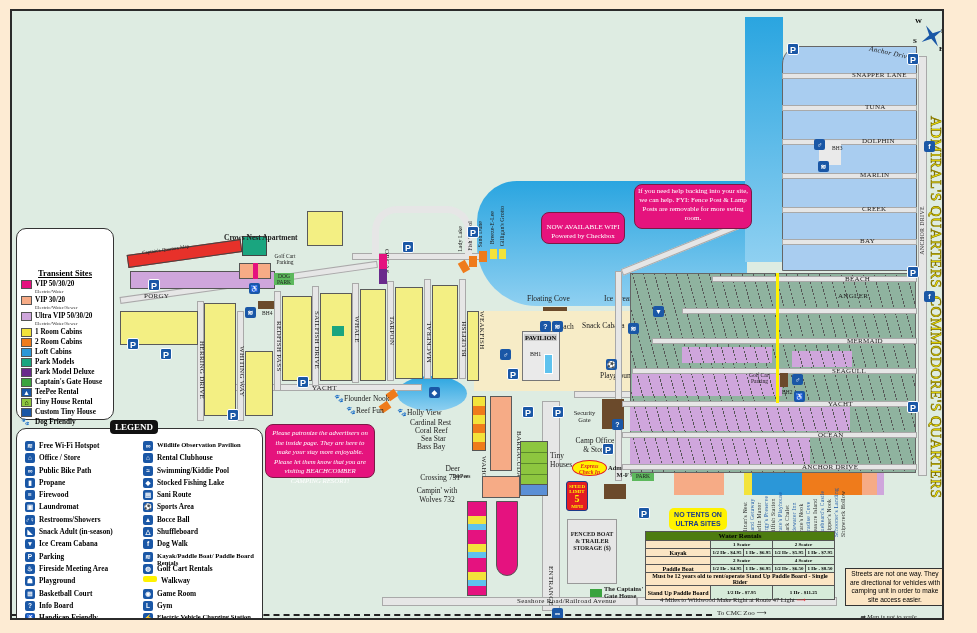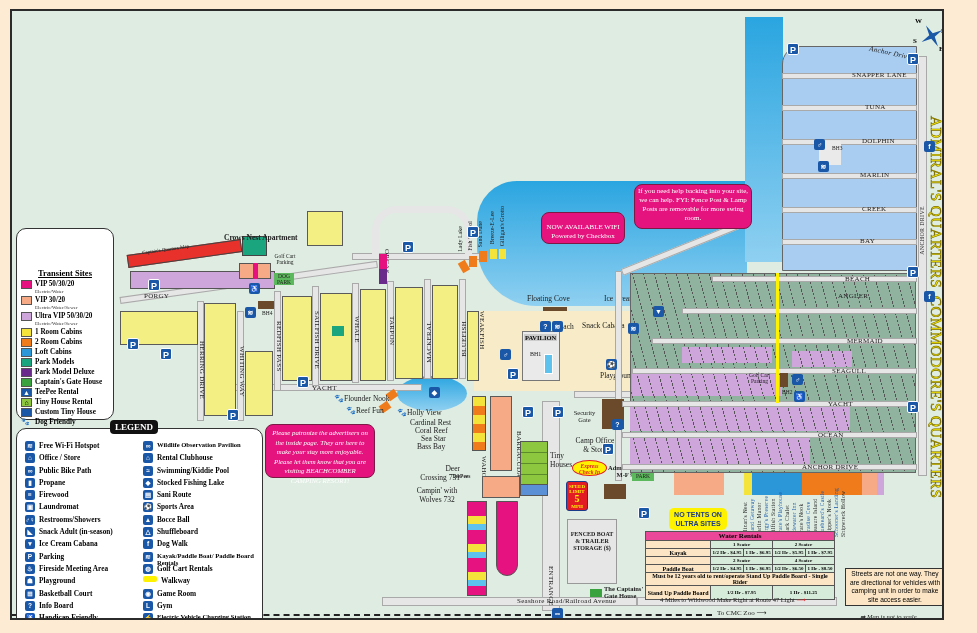--- a/index.html
+++ b/index.html
@@ -36,21 +36,21 @@
   
   #legend { position: absolute; left: 4px; top: 417px; width: 247px; height: 205px; background: #fff; border: 1.5px solid #333; border-radius: 10px; }
   #legend-title { position: absolute; left: 93px; top: -9px; background: #111; color: #fff; font-weight: bold; font-size: 9px; padding: 2px 5px; border-radius: 4px; }
   .lg-col { position: absolute; top: 12px; }
   .lg-item { display: flex; align-items: flex-start; gap: 4px; font-size: 7.3px; font-weight: bold; height: 12.3px; white-space: nowrap; }
   .lg-icon { width: 10px; height: 10px; background: #1a57a6; color: #fff; font: bold 6.5px "Liberation Sans", sans-serif; text-align: center; line-height: 10px; border-radius: 2px; flex: none; }
 
   
   #water { position: absolute; left: 633px; top: 520px; width: 190px; border-collapse: collapse; font-size: 5px; background: #d6ebd9; }
   #water td, #water th { border: 1px solid #555; text-align: center; padding: 0 1px; height: 8px; font-weight: bold; }
-  #water .hdr { background: #ec4899; font-size: 7px; }
+  #water .hdr { background: #4d7c0f; font-size: 7px; }
   #water .lbl { background: #fbe5c4; font-size: 6px; }
 
   #streets-note { position: absolute; left: 833px; top: 557px; width: 100px; background: #fbe5c4; border: 1px solid #333; font-size: 6.6px; text-align: center; line-height: 8.5px; padding: 1px; font-family: "Liberation Sans", sans-serif; }
 </style>
 </head>
 <body>
 
 <div id="map">
 
   <div class="lake" style="left:465px; top:170px; width:270px; height:125px; border-radius:40px 0 30px 60px;"></div>

